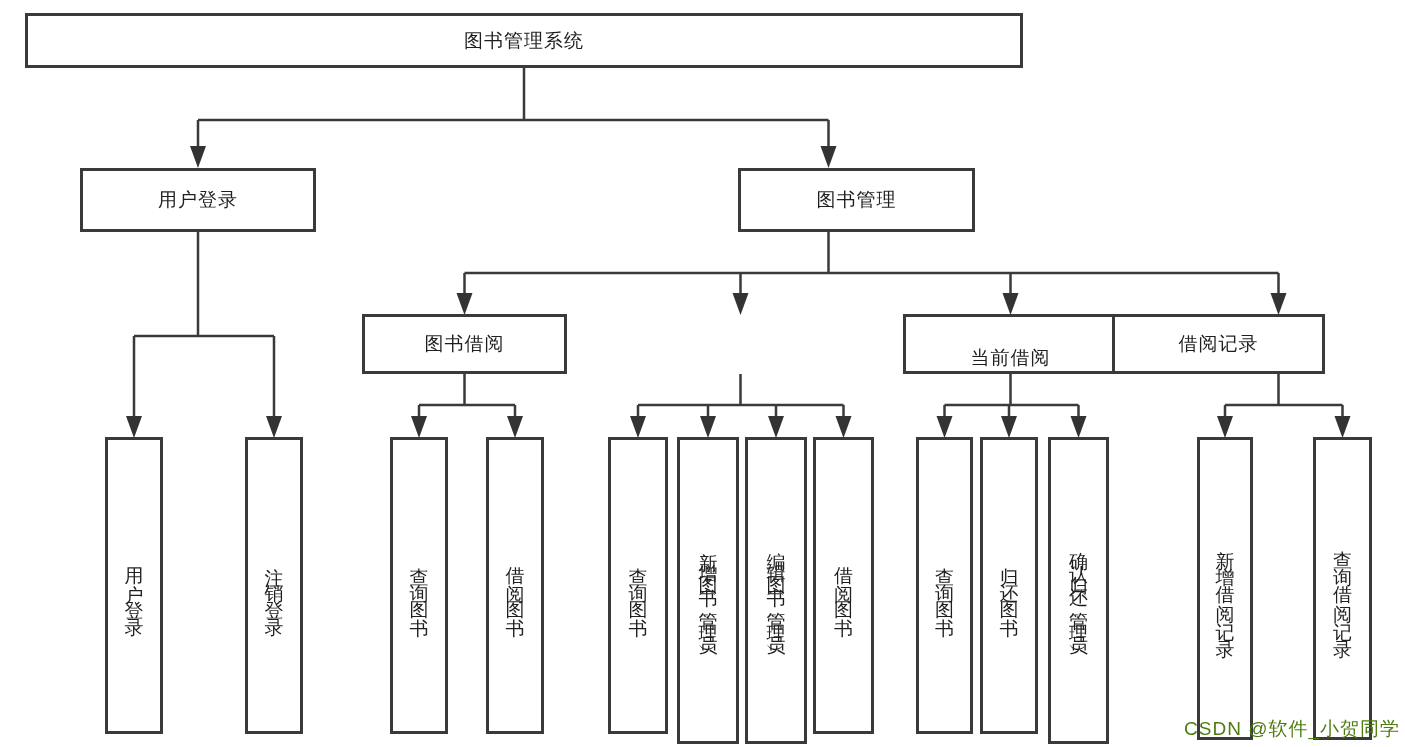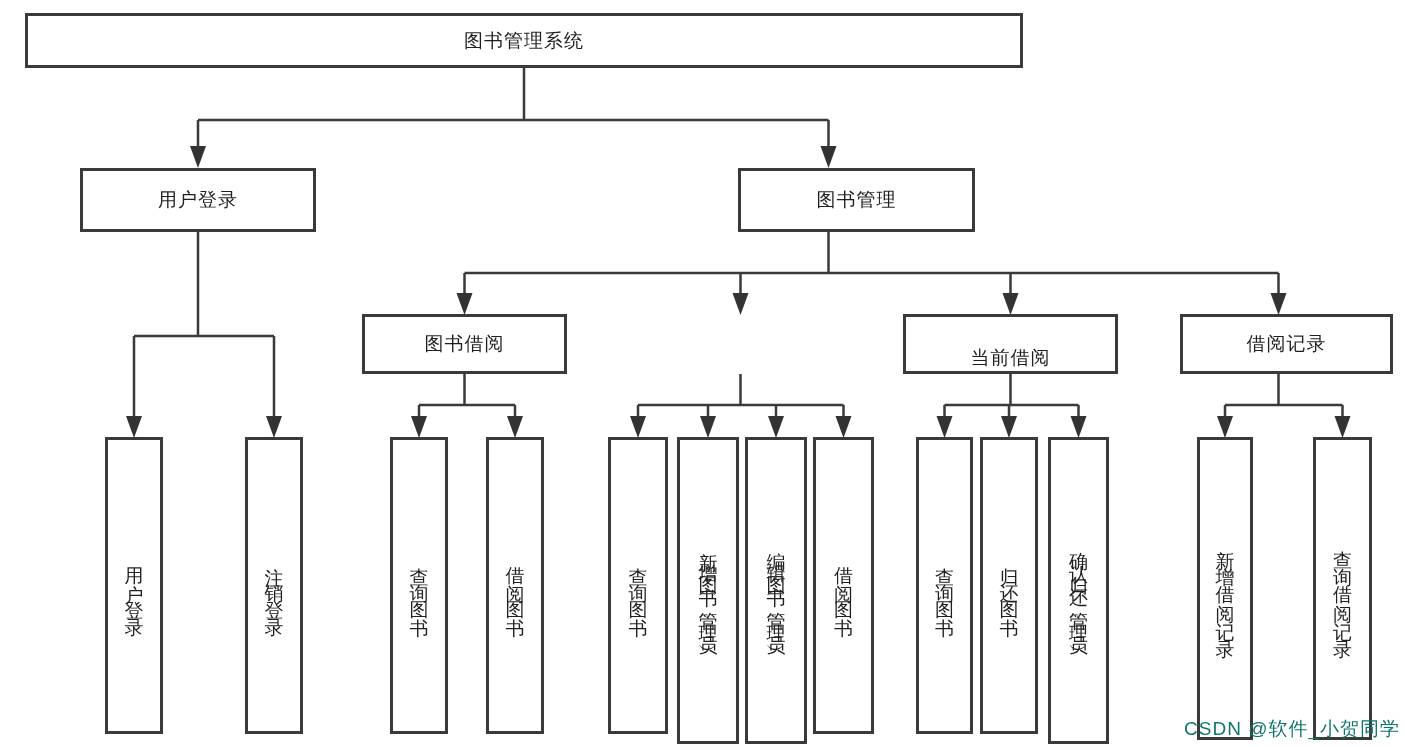--- a/index.html
+++ b/index.html
@@ -27,21 +27,21 @@
     font-size: 19px;
     line-height: 1.05;
   }
   .ls4 { letter-spacing: 17px; }
   .ls6 { letter-spacing: 18px; }
   .ls9 { letter-spacing: 12px; }
   #watermark {
     position: absolute; z-index: 3;
     right: 5px; bottom: 5px;
     font-size: 19px; letter-spacing: 1px;
-    color: #0f766e;
+    color: #4d7c0f;
     white-space: nowrap;
   }
 </style>
 </head>
 <body>
 
 <div id="canvas">
 
   <svg id="connectors" width="1405" height="747" viewBox="0 0 1405 747">
     <path fill="none" stroke="#3a3a3a" stroke-width="2.5" d="
@@ -86,21 +86,21 @@
   <div class="node hnode" style="left:710px; top:168px; width:237px; height:64px;margin-left:28px;">
     <span>图书管理</span>
   </div>
 
   <div class="node hnode" style="left:362px; top:314px; width:205px; height:60px;">
     <span>图书借阅</span>
   </div>
   <div class="node hnode" style="left:903px; top:314px; width:215px; height:60px;align-items:flex-end;">
     <span>当前借阅</span>
   </div>
-  <div class="node hnode" style="left:1180px; top:314px; width:213px; height:60px;">
+  <div class="node hnode" style="left:1112px; top:314px; width:213px; height:60px;">
     <span>借阅记录</span>
   </div>
 
   <div class="node vnode" style="left:105px; top:437px; width:58px; height:297px;">
     <span class="vtext ls4">用户登录</span>
   </div>
   <div class="node vnode" style="left:245px; top:437px; width:58px; height:297px;">
     <span class="vtext ls4">注销登录</span>
   </div>
 

